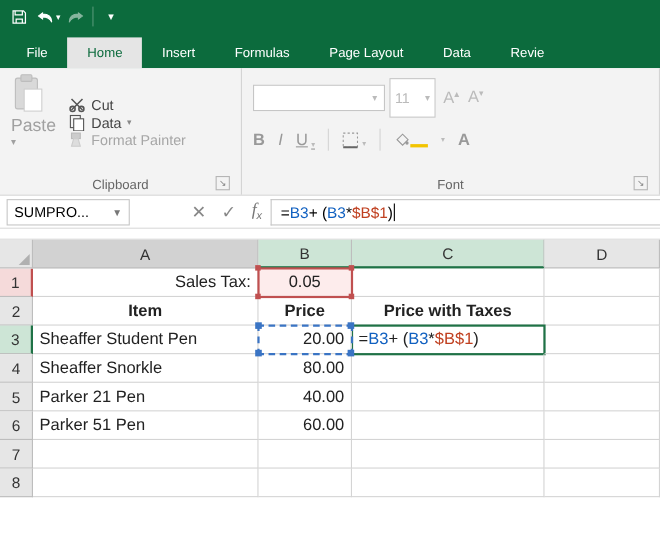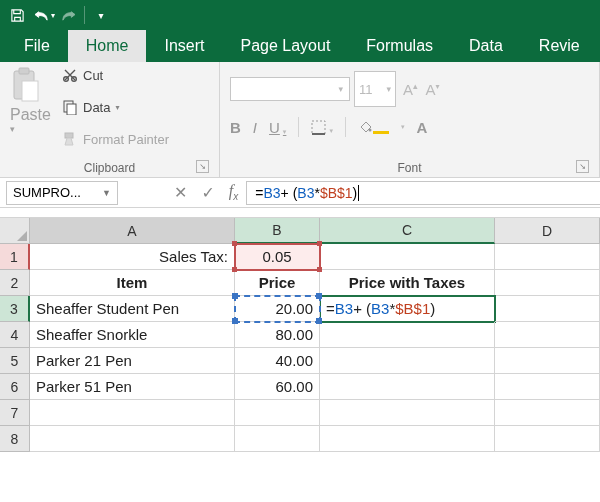--- a/index.html
+++ b/index.html
@@ -6,35 +6,35 @@
   body { background: #fff; width: 600px; height: 502px; overflow: hidden; }
 
   
   .titlebar { height: 30px; background: #0c6b3d; display: flex; align-items: center; padding: 0 6px; gap: 2px; }
   .titlebar .qat-btn { width: 22px; height: 22px; display: flex; align-items: center; justify-content: center; color: #fff; font-size: 14px; }
   .titlebar .qat-btn svg { stroke: #fff; fill: none; }
   .titlebar .sep { width: 1px; height: 18px; background: rgba(255,255,255,0.3); margin: 0 3px; }
 
   
   .tabs { height: 32px; background: #0c6b3d; display: flex; align-items: flex-end; padding-left: 6px; }
-  .tab { padding: 7px 18px; color: #fff; font-size: 16px; cursor: pointer; }
+  .tab { padding: 7px 18px; color: #fff; font-size: 12px; cursor: pointer; }
   .tab.active { background: #e5e5e5; color: #0c6b3d; }
 
   
   .ribbon { height: 116px; background: #f3f3f3; border-bottom: 1px solid #d4d4d4; display: flex; }
   .group { border-right: 1px solid #d4d4d4; padding: 5px 10px 2px 10px; display: flex; flex-direction: column; height: 100%; }
   .group-body { flex: 1; display: flex; align-items: flex-start; }
   .group-label { text-align: center; font-size: 12px; color: #666; display: flex; align-items: center; justify-content: center; position: relative; padding-top: 2px; }
   .dlauncher { position: absolute; right: 0; bottom: 2px; width: 13px; height: 13px; border: 1px solid #b5b5b5; display:flex; align-items:center; justify-content:center; font-size:8px; color:#808080; }
 
   
   .paste-btn { display: flex; flex-direction: column; align-items: flex-start; width: 46px; color: #a0a0a0; }
   .paste-icon { width: 32px; height: 36px; margin-bottom: 3px; }
   .paste-caret { font-size: 9px; color:#a0a0a0; }
-  .clip-right { display: flex; flex-direction: column; gap: 16px; margin-left: 6px; }
+  .clip-right { display: flex; flex-direction: column; gap: 0; margin-left: 6px; margin-top: 20px; }
   .clip-row { display: flex; align-items: center; gap: 5px; font-size: 13px; color: #444; }
   .clip-row.disabled { color: #a6a6a6; }
   .clip-row svg { flex-shrink: 0; }
 
   
   .font-group .group-body { flex-direction: column; gap: 10px; flex:1; justify-content:flex-start; padding-top:4px;}
   .font-row1 { display: flex; align-items: center; gap: 4px; }
   .font-name { border: 1px solid #c6c6c6; height: 24px; width: 120px; background: #fff; font-size: 13px; color:#bbb; padding: 0 6px; display:flex; align-items:center; justify-content:space-between; }
   .font-size { border: 1px solid #c6c6c6; height: 36px; width: 42px; background: #fff; font-size: 13px; color:#bbb; padding: 0 4px; display:flex; align-items:center; justify-content:space-between;}
   .grow-shrink { display:flex; gap:2px; }
@@ -131,22 +131,22 @@
       </svg>
   </div>
   <div class="sep"></div>
   <div class="qat-btn" style="font-size:10px;">▾</div>
 </div>
 
 <div class="tabs">
   <div class="tab">File</div>
   <div class="tab active">Home</div>
   <div class="tab">Insert</div>
+  <div class="tab">Formulas</div>
   <div class="tab">Page Layout</div>
-  <div class="tab">Formulas</div>
   <div class="tab">Data</div>
   <div class="tab">Revie</div>
 </div>
 
 <div class="ribbon">
 
   <div class="group" style="width:220px;">
     <div class="group-body">
       <div class="paste-btn">
         <svg class="paste-icon" viewBox="0 0 32 36">

